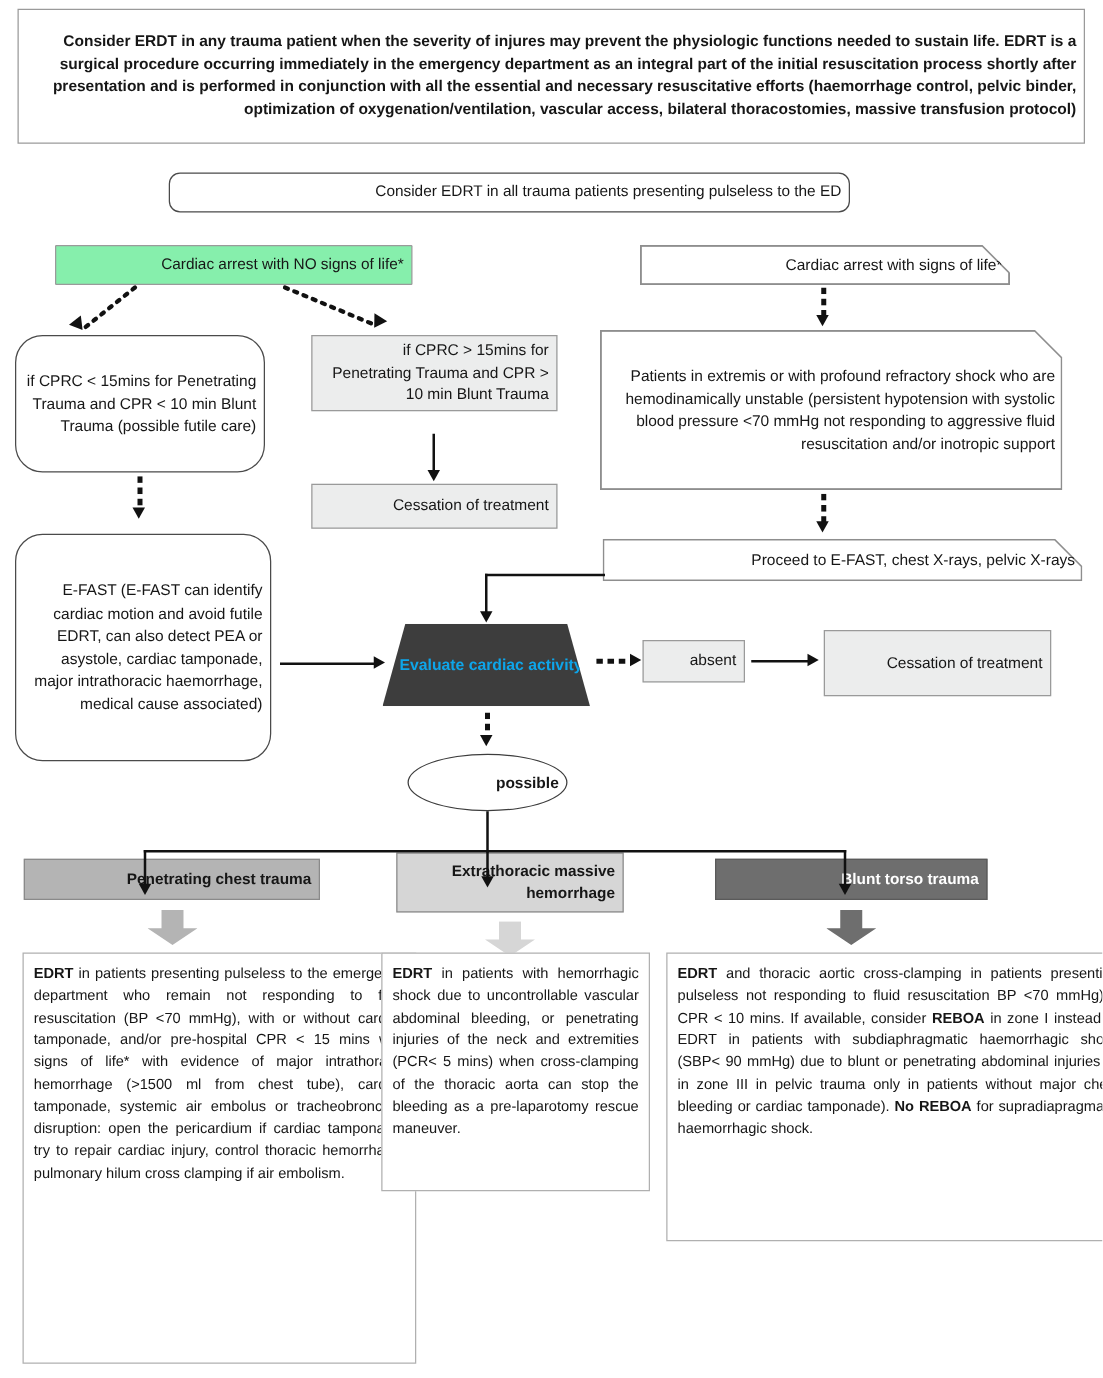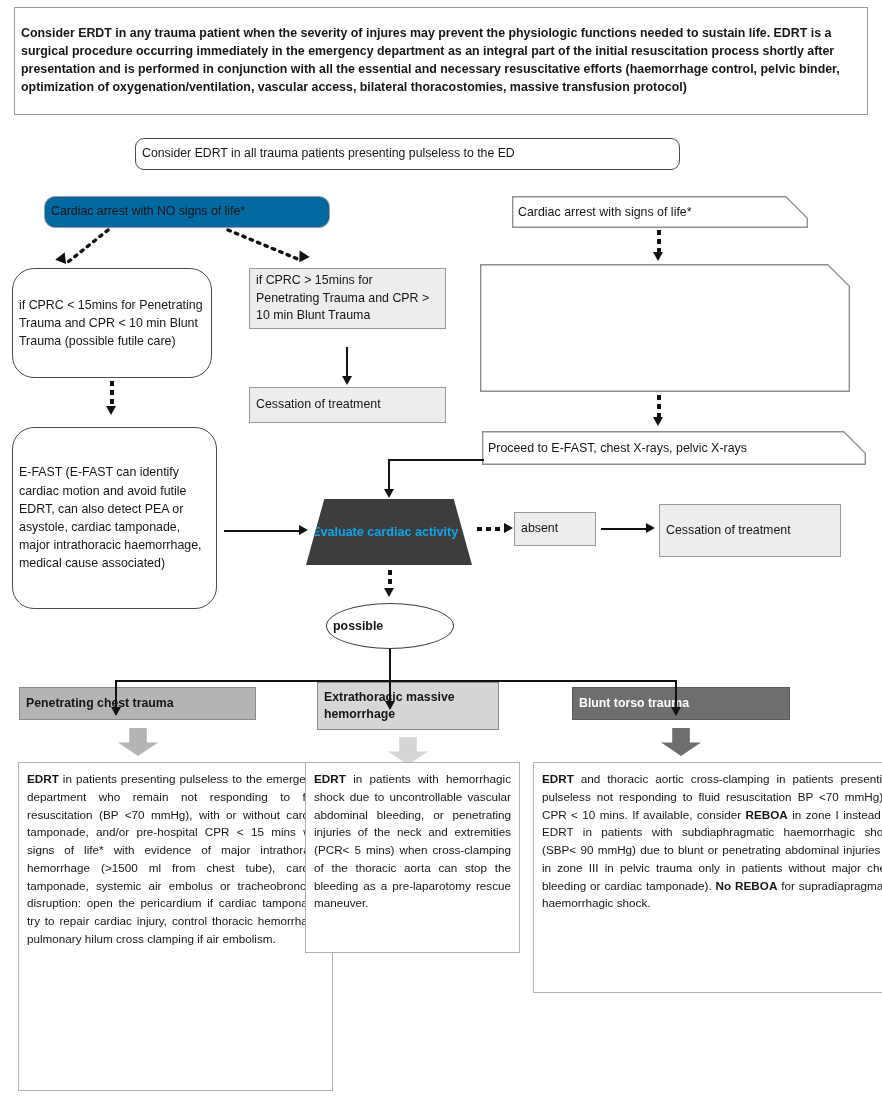--- a/index.html
+++ b/index.html
@@ -1,27 +1,27 @@
 <!DOCTYPE html>
 <html><head>
 <meta charset="utf-8">
 <style>
   html,body{margin:0;padding:0;background:#ffffff;}
   body{font-family:"Liberation Sans","DejaVu Sans",sans-serif;color:#161616;}
   #canvas{position:relative;width:882px;height:1102px;overflow:hidden;background:#fff;}
 
-  .box{position:absolute;box-sizing:border-box;display:flex;align-items:center;justify-content:center;text-align:left;}
+  .box{position:absolute;box-sizing:border-box;display:flex;align-items:center;justify-content:center;text-align:right;}
   .box .txt{display:block;width:100%;padding:0 6px;box-sizing:border-box;}
 
   
   .banner{border:1.5px solid #9a9a9a;background:#fff;font-weight:bold;font-size:12.4px;line-height:1.45;}
 
   
   .pill{border:1.5px solid #4a4a4a;border-radius:9px;background:#fff;font-size:12.3px;line-height:1.4;}
-  .pill-soft{border:1.5px solid #9a9a9a;border-radius:11px;background:#0369a1;font-size:12.3px;line-height:1.4;}
+  .pill-soft{border:1.5px solid #9a9a9a;border-radius:1px;background:#86efac;font-size:12.3px;line-height:1.4;}
 
   
   .rrect{border:1.4px solid #4a4a4a;border-radius:22px;background:#fff;font-size:12.4px;line-height:1.47;}
 
   
   .grey{border:1.3px solid #9a9a9a;background:#eceded;font-size:12.4px;line-height:1.45;}
 
   
   .clip{border:none;background:#8e8e8e;font-size:12.4px;line-height:1.47;
         clip-path:polygon(0 0, calc(100% - 22px) 0, 100% 22px, 100% 100%, 0 100%);}
@@ -97,20 +97,21 @@
   <div class="box grey" style="left:249px;top:387px;width:197px;height:36px;">
     <span class="txt">Cessation of treatment</span>
   </div>
 
   <div class="box rrect" style="left:12px;top:427px;width:205px;height:182px;">
     <span class="txt">E-FAST (E-FAST can identify cardiac motion and avoid futile EDRT, can also detect PEA or asystole, cardiac tamponade, major intrathoracic haemorrhage, medical cause associated)</span>
   </div>
 
   <div class="box clip" style="left:480px;top:264px;width:370px;height:128px;">
     <span class="inner"></span>
+    <span class="txt">Patients in extremis or with profound refractory shock who are hemodinamically unstable (persistent hypotension with systolic blood pressure &lt;70 mmHg not responding to aggressive fluid resuscitation and/or inotropic support</span>
   </div>
 
   <div class="box clip" style="left:482px;top:431px;width:384px;height:34px;">
     <span class="inner"></span>
     <span class="txt">Proceed to E-FAST, chest X-rays, pelvic X-rays</span>
   </div>
 
   <div class="box trap" style="left:306px;top:499px;width:166px;height:66px;">
     <span class="txt">Evaluate cardiac activity</span>
   </div>

